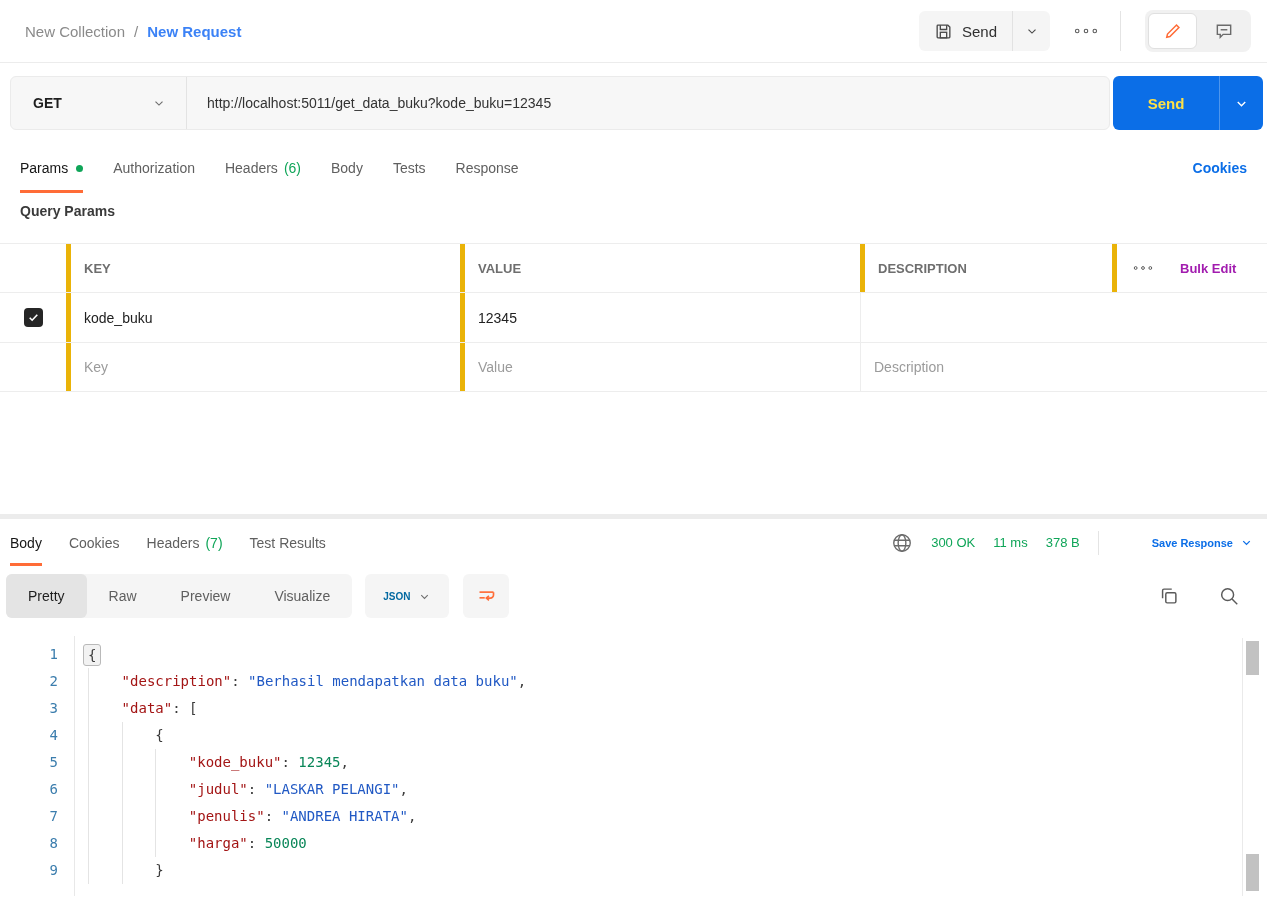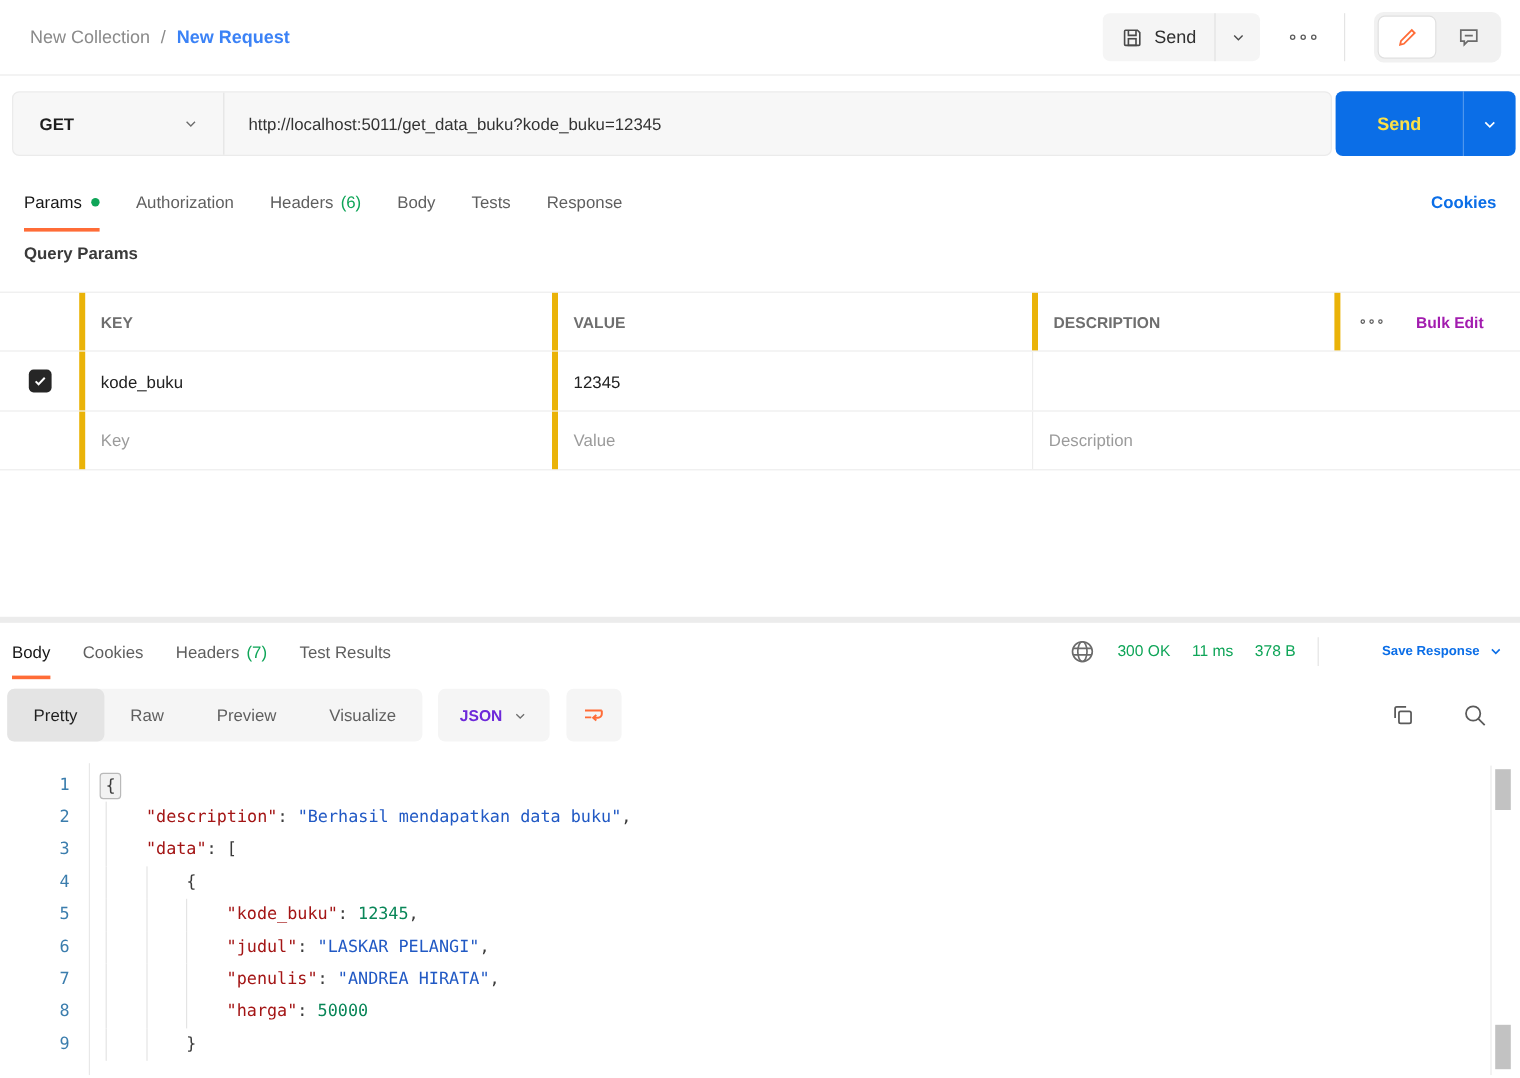--- a/index.html
+++ b/index.html
@@ -86,21 +86,21 @@
   .meta-sep{width:1px;height:24px;background:#E4E4E4;}
   .save-response{color:var(--blue);font-weight:700;font-size:11px;display:flex;align-items:center;gap:7px;cursor:pointer;margin-left:35px;}
   .globe{color:#6B6B6B;}
 
   .view-row{display:flex;align-items:center;height:62px;padding:8px 27px 10px 6px;}
   .view-group{display:flex;background:#F5F5F5;border-radius:6px;height:44px;align-items:center;}
   .vtab{padding:0 22px;height:44px;display:flex;align-items:center;font-size:14px;color:#5F5F5F;
         border-radius:6px;cursor:pointer;}
   .vtab.active{background:#E4E4E4;color:#1F1F1F;}
   .format-select{display:flex;align-items:center;gap:8px;background:#F5F5F5;border:none;border-radius:6px;
-                 height:44px;padding:0 18px;margin-left:13px;font-size:13px;font-weight:700;color:#6d28d9;}
+                 height:44px;padding:0 18px;margin-left:13px;font-size:10px;font-weight:700;color:#0369a1;}
   .format-select .chev{color:#6E6E6E;}
   .wrap-btn{width:46px;height:44px;background:#F5F5F5;border:none;border-radius:6px;margin-left:14px;
             display:flex;align-items:center;justify-content:center;color:var(--accent);}
   .view-actions{margin-left:auto;display:flex;gap:38px;}
   .icon-btn{background:none;border:none;color:#5A5A5A;padding:0;}
 
   
   .code-area{position:relative;height:268px;padding-top:13px;overflow:hidden;
              font-family:"DejaVu Sans Mono",monospace;font-size:14px;}
   .gutter-line{position:absolute;left:74px;top:8px;bottom:0;width:1px;background:#E8E8E8;}

